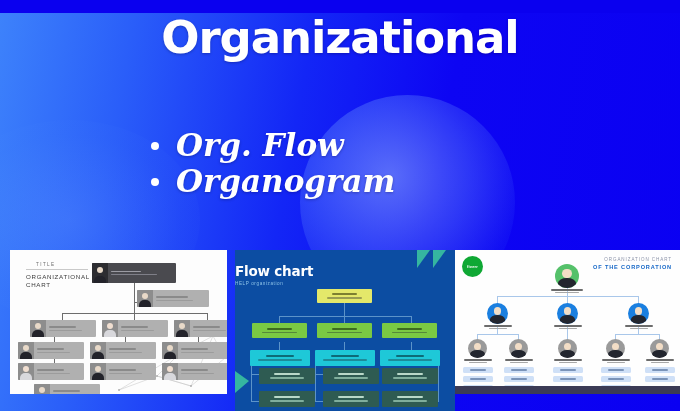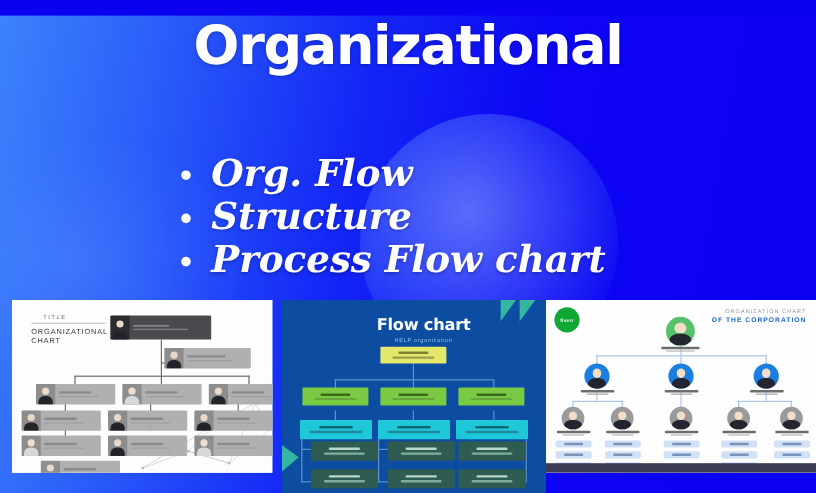--- a/index.html
+++ b/index.html
@@ -100,21 +100,21 @@
   .node .ln{height:1.6px;background:#8a8a8a;border-radius:1px;margin-bottom:2px;}
   .node.dark .ln{background:#9b9ba2;}
   .node .ln2{height:1.4px;background:#9c9c9c;border-radius:1px;width:70%;}
   .node.dark .ln2{background:#7f7f88;}
   .conn{position:absolute;background:#6d6d6d;}
   
   #card2{left:235px;top:250px;width:220px;height:161px;background:#0c4da2;}
   .c2-tri{position:absolute;top:0;right:8px;width:30px;height:22px;z-index:3;}
   .c2-tri2{position:absolute;left:0;bottom:16px;width:22px;height:26px;z-index:3;}
   .c2-head{
-    position:absolute;top:13px;left:0;width:236px;text-align:center;z-index:4;
+    position:absolute;top:13px;left:0;width:236px;z-index:4;
   }
   .c2-head .h{
     color:#ffffff;font-weight:bold;font-size:13.5px;letter-spacing:-.2px;
     font-family:"DejaVu Sans",sans-serif;
   }
   .c2-head .s{
     color:#8fc4e8;font-size:4.6px;letter-spacing:.6px;margin-top:2px;
     font-family:"Liberation Sans",sans-serif;
   }
   .fbox{position:absolute;border-radius:1px;display:flex;flex-direction:column;
@@ -168,24 +168,21 @@
 
   <div class="headline">
     <span>Organizational</span>
   </div>
 
   <ul class="bullets">
     <li>
       <span>Org. Flow</span>
     </li>
     <li>
-      <span>Structure</span>
-    </li>
-    <li>
-      <span>Process Flow chart</span>
+      <span>Organogram</span>
     </li>
   </ul>
 
   <div class="card" id="card1">
     <div class="c1-inner"></div>
 
     <svg class="c1-netlines" viewBox="0 0 110 70">
       <g stroke="#b9b9b9" stroke-width="0.5" fill="none">
         <path d="M2 66 L40 52 L74 62 L108 34 M40 52 L62 30 L108 34 M62 30 L96 12 L108 34 M2 66 L62 30 M74 62 L96 12 M40 52 L74 62"></path>
       </g>

